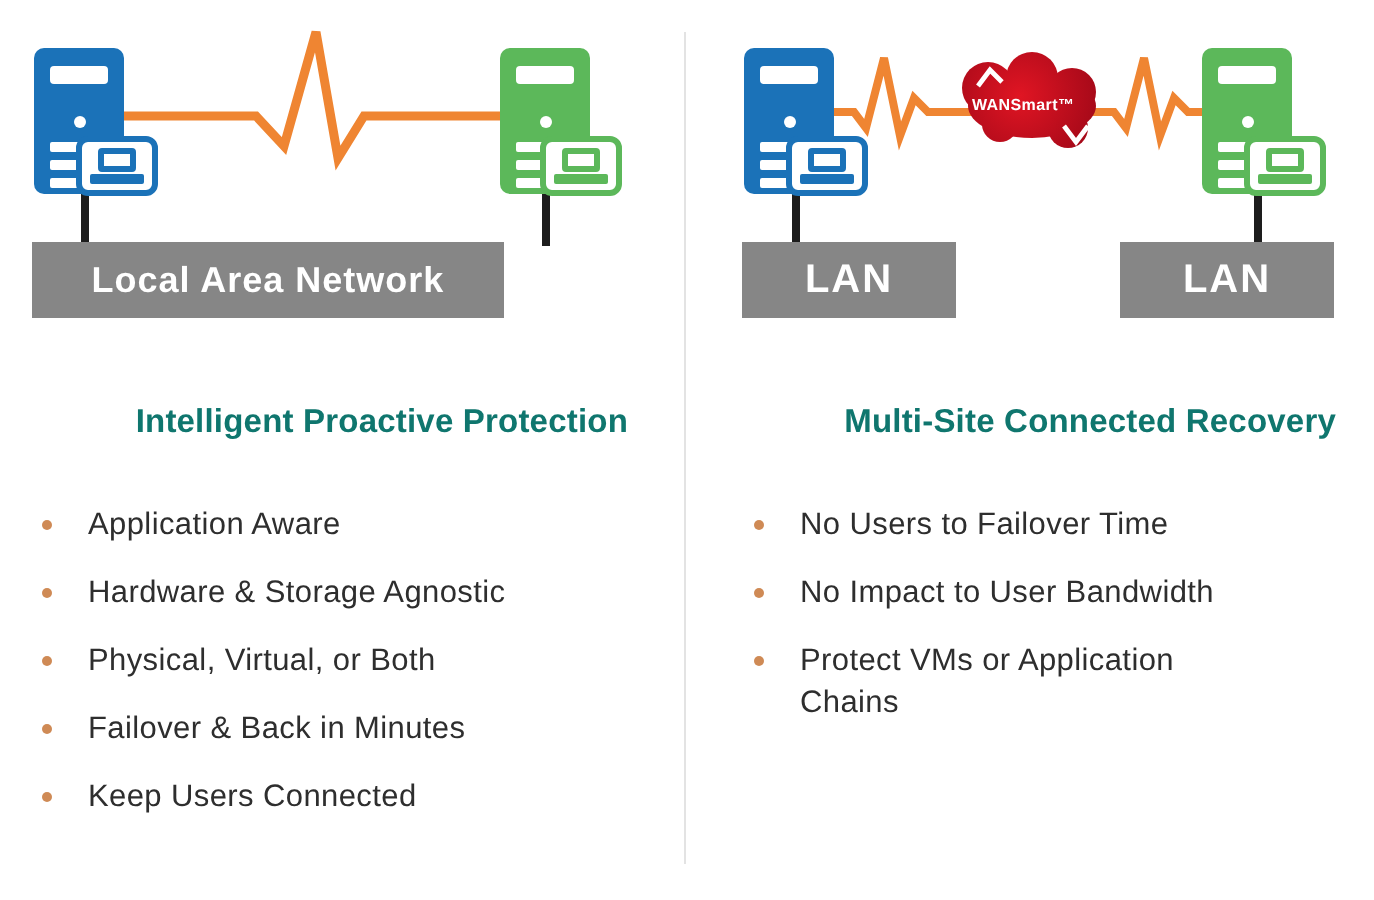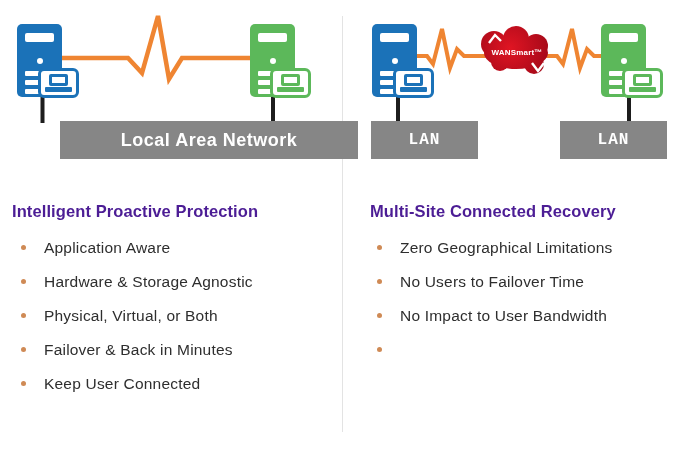--- a/index.html
+++ b/index.html
@@ -29,40 +29,40 @@
   .lap-base{position:absolute;left:4px;bottom:3px;width:27px;height:5px;border-radius:1px;}
   .laptop.blue .lap-base{background:#1b72b8;}
   .laptop.green .lap-base{background:#5cb85a;}
 
   
   .netbar{
     position:absolute;top:121px;height:38px;background:#868686;
     display:flex;align-items:center;justify-content:center;
   }
   .netbar span{color:#fff;font-weight:700;letter-spacing:0.5px;}
-  .netbar.wide{left:16px;width:298px;margin-left:44px;} .netbar.wide span{font-size:18px;}
+  .netbar.wide{left:16px;width:236px;} .netbar.wide span{font-size:18px;}
   .netbar.lan1{left:371px;width:107px;} .netbar.lan2{left:560px;width:107px;}
-  .netbar.lan1 span,.netbar.lan2 span{font-size:16px;letter-spacing:1px;font-family:Liberation Mono, monospace;}
+  .netbar.lan1 span,.netbar.lan2 span{font-size:20px;letter-spacing:1px;}
 
   
   .cloud-label{
-    position:absolute;left:486px;top:48px;width:62px;text-align:center;
+    position:absolute;left:486px;top:48px;width:62px;
     color:#fff;font-size:8px;font-weight:700;letter-spacing:0.2px;
   }
 
   
   .heading{
-    position:absolute;top:202px;text-align:left;
-    font-size:16.5px;font-weight:700;color:#4c1d95;letter-spacing:0.1px;
+    position:absolute;top:202px;text-align:right;
+    font-size:16.5px;font-weight:700;color:#0f766e;letter-spacing:0.1px;
   }
   .heading.left{left:12px;width:302px;}
   .heading.right{left:370px;width:298px;}
 
   
-  .blist{position:absolute;top:237px;margin:0;padding:0;list-style:none;}
+  .blist{position:absolute;top:252px;margin:0;padding:0;list-style:none;}
   .blist.left{left:20px;width:295px;}
   .blist.right{left:376px;width:253px;}
   .blist li{
     position:relative;padding-left:24px;margin-bottom:13px;
     font-size:15.5px;line-height:21px;color:#2e2e2e;letter-spacing:0.2px;
   }
   .blist.right li{width:228px;}
   .blist .bdot{
     position:absolute;left:1px;top:8px;width:5px;height:5px;border-radius:50%;
     background:#cf8a55;
@@ -167,23 +167,22 @@
   </div>
 
   <div class="heading left">Intelligent Proactive Protection</div>
   <div class="heading right">Multi-Site Connected Recovery</div>
 
   <ul class="blist left">
     <li><span class="bdot"></span><span>Application Aware</span></li>
     <li><span class="bdot"></span><span>Hardware &amp; Storage Agnostic</span></li>
     <li><span class="bdot"></span><span>Physical, Virtual, or Both</span></li>
     <li><span class="bdot"></span><span>Failover &amp; Back in Minutes</span></li>
-    <li><span class="bdot"></span><span>Keep User Connected</span></li>
+    <li><span class="bdot"></span><span>Keep Users Connected</span></li>
   </ul>
 
   <ul class="blist right">
-    <li><span class="bdot"></span><span>Zero Geographical Limitations</span></li>
     <li><span class="bdot"></span><span>No Users to Failover Time</span></li>
     <li><span class="bdot"></span><span>No Impact to User Bandwidth</span></li>
-    <li><span class="bdot"></span></li>
+    <li><span class="bdot"></span><span>Protect VMs or Application Chains</span></li>
   </ul>
 
 </div>
 
 </body></html>

